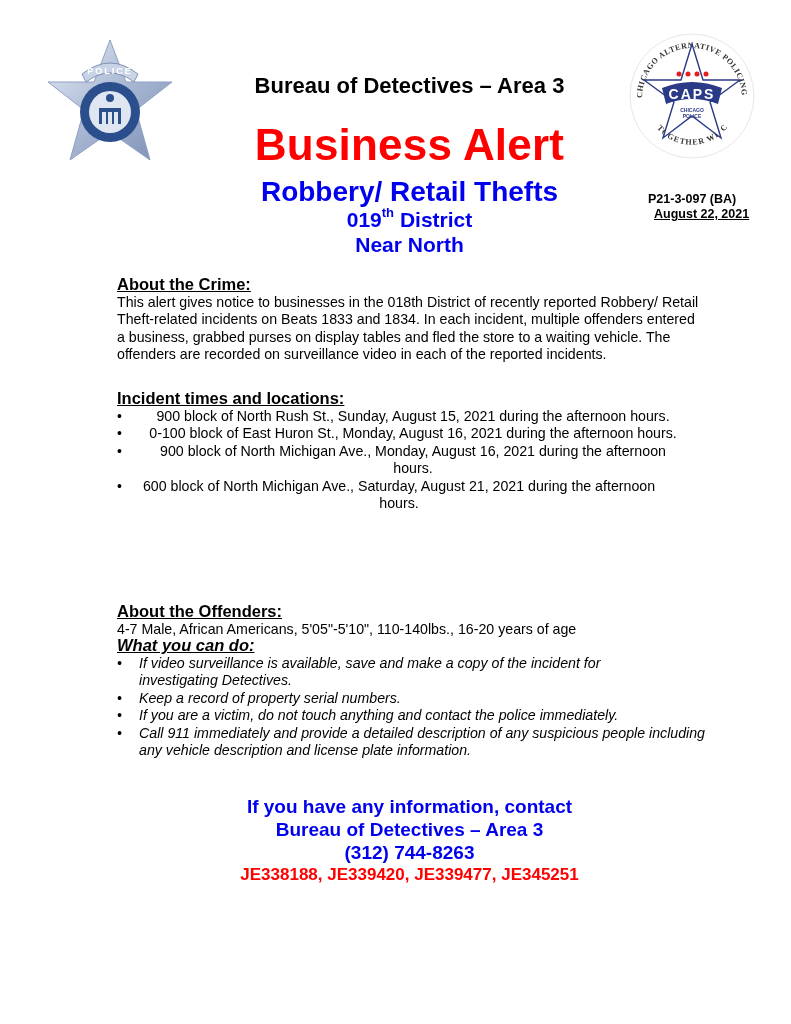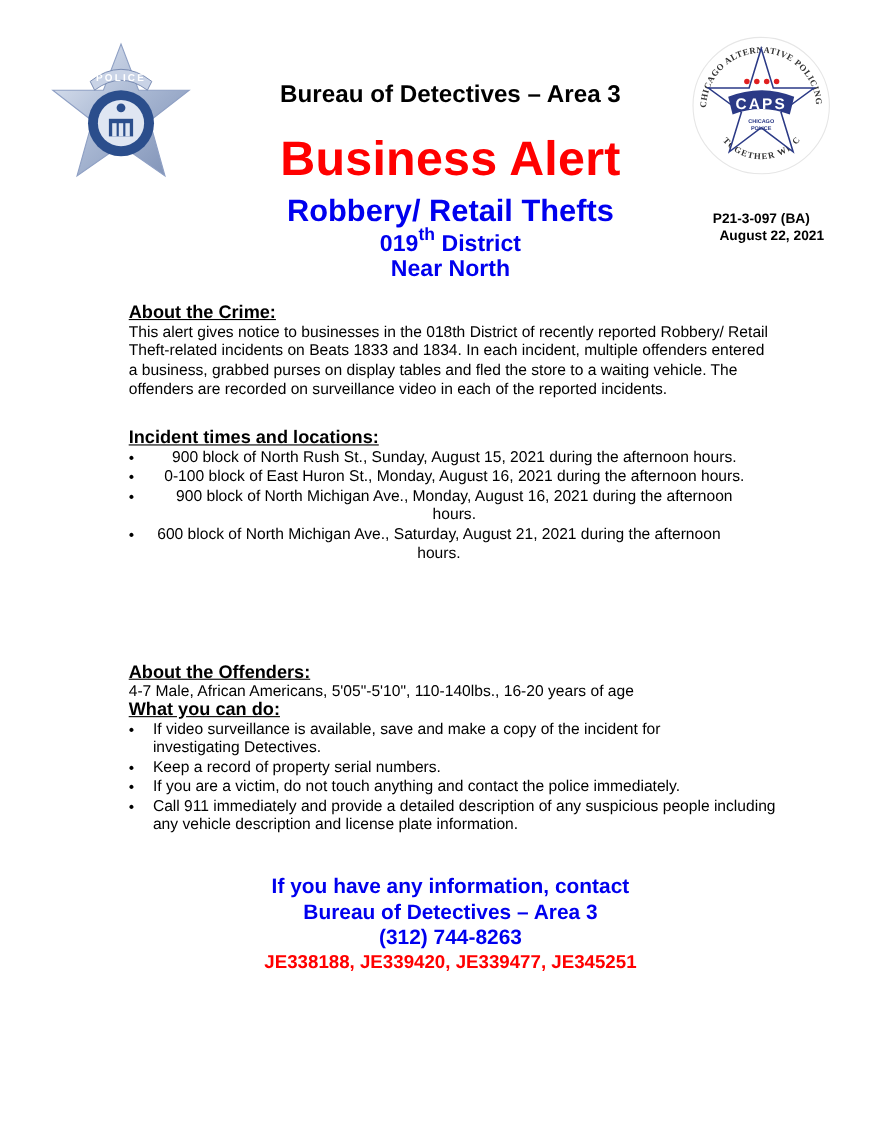--- a/index.html
+++ b/index.html
@@ -5,33 +5,33 @@
   html,body{margin:0;padding:0;background:#fff;}
   body{width:791px;height:1024px;position:relative;overflow:hidden;font-family:"Liberation Sans",sans-serif;color:#000;}
   .abs{position:absolute;}
   #badge-left{left:44px;top:38px;width:132px;height:130px;}
   #badge-right{left:612px;top:28px;width:160px;height:136px;}
   .center{position:absolute;left:0;width:791px;text-align:center;font-weight:bold;}
   #bureau{top:73px;font-size:22px;left:14px;}
   #alert-title{top:120px;font-size:44px;color:#ff0000;left:14px;letter-spacing:0.2px;}
   #alert-sub{top:176px;font-size:28px;color:#0000ee;left:14px;}
   #district{top:207px;font-size:21px;color:#0000ee;left:14px;}
-  #district sup{font-size:16px;position:relative;top:-2px;}
+  #district sup{font-size:13px;position:relative;top:-2px;}
   #area{top:233px;font-size:21px;color:#0000ee;left:14px;}
   #ref{left:648px;top:192px;font-size:12.5px;font-weight:bold;line-height:15px;}
-  #ref .d{padding-left:6px;}
+  #ref .d{padding-left:6px;text-decoration:underline;}
   .content{position:absolute;left:117px;width:600px;font-size:14.2px;line-height:17.4px;}
   .hdr{font-size:16.5px;font-weight:bold;text-decoration:underline;line-height:19px;}
   ul{margin:0;padding:0;list-style:none;}
   li{position:relative;padding-left:22px;}
   li:before{content:"\2022";position:absolute;left:0;top:0;font-size:14px;}
   #sec-crime{top:252px;margin-top:23px;}
   #sec-incidents{top:389px;}
   #sec-offenders{top:602px;}
-  #sec-whatcan{top:636px;}
+  #sec-whatcan{top:636px;font-style:italic;}
   #contact{top:795px;}
   .contact-line{font-size:19px;color:#0000ee;font-weight:bold;text-align:center;line-height:23px;}
   .contact-red{font-size:17px;color:#ff0000;font-weight:bold;text-align:center;line-height:22px;}
 </style>
 </head>
 <body>
 
 <div id="badge-left" class="abs">
   <svg width="132" height="130" viewBox="0 0 132 130">
     <defs>

